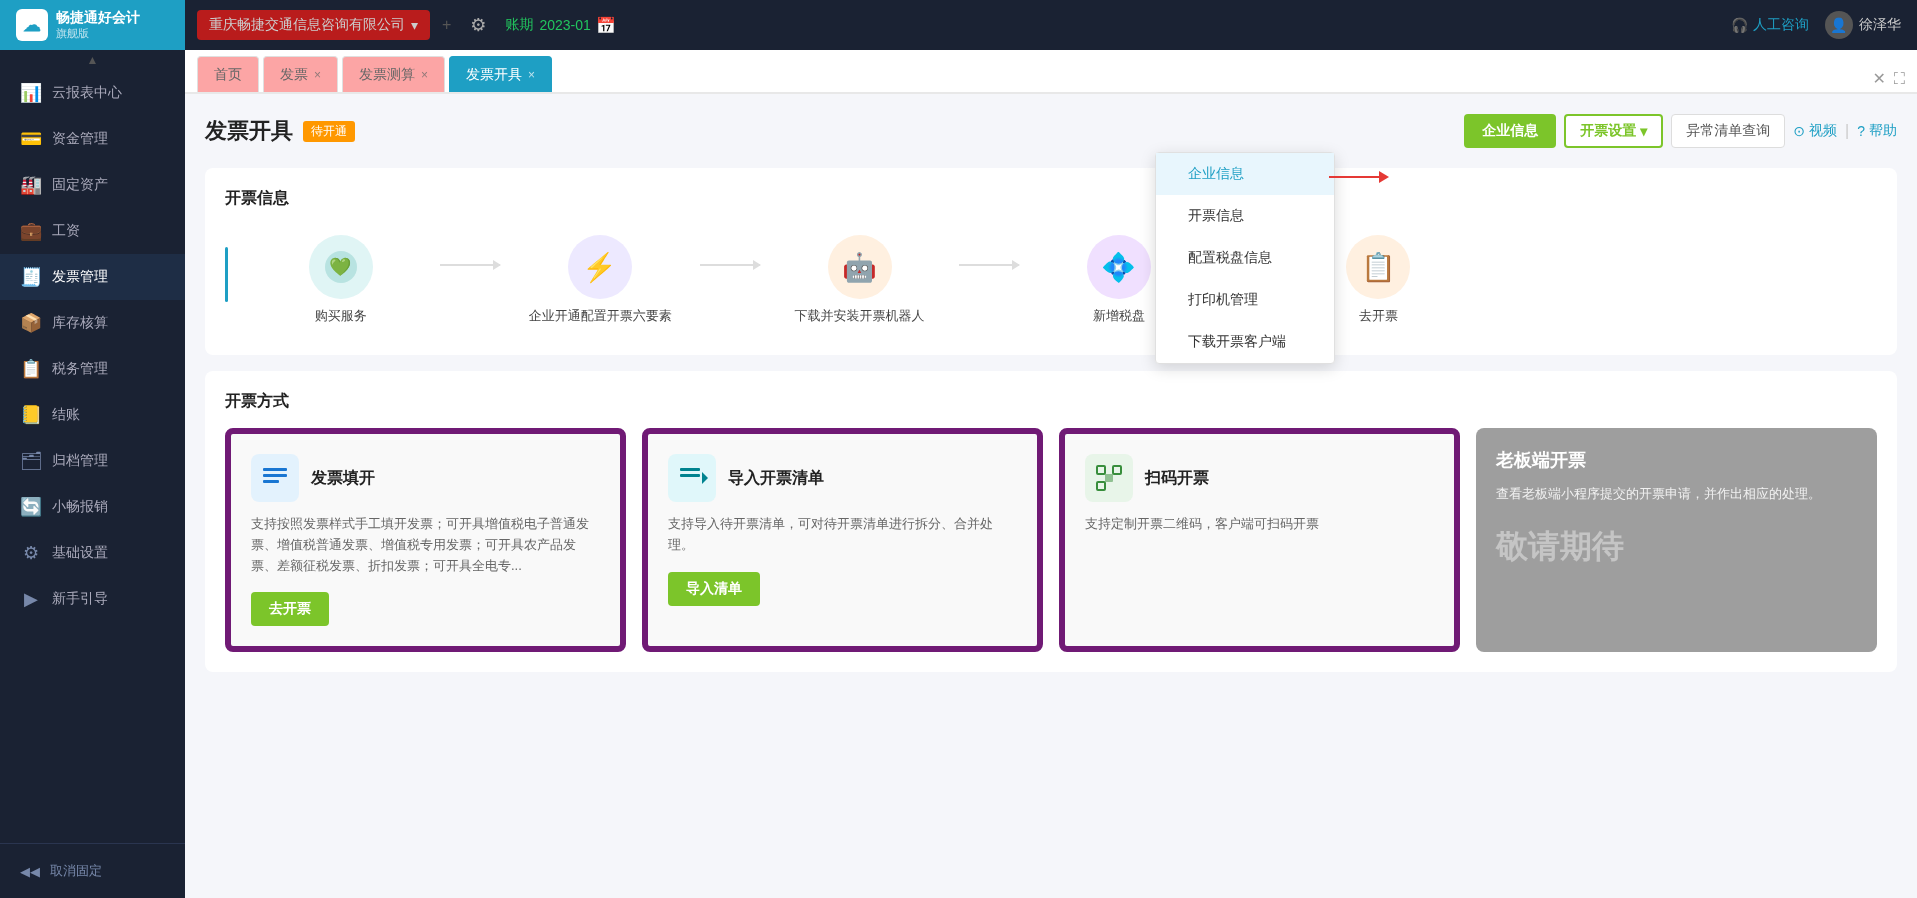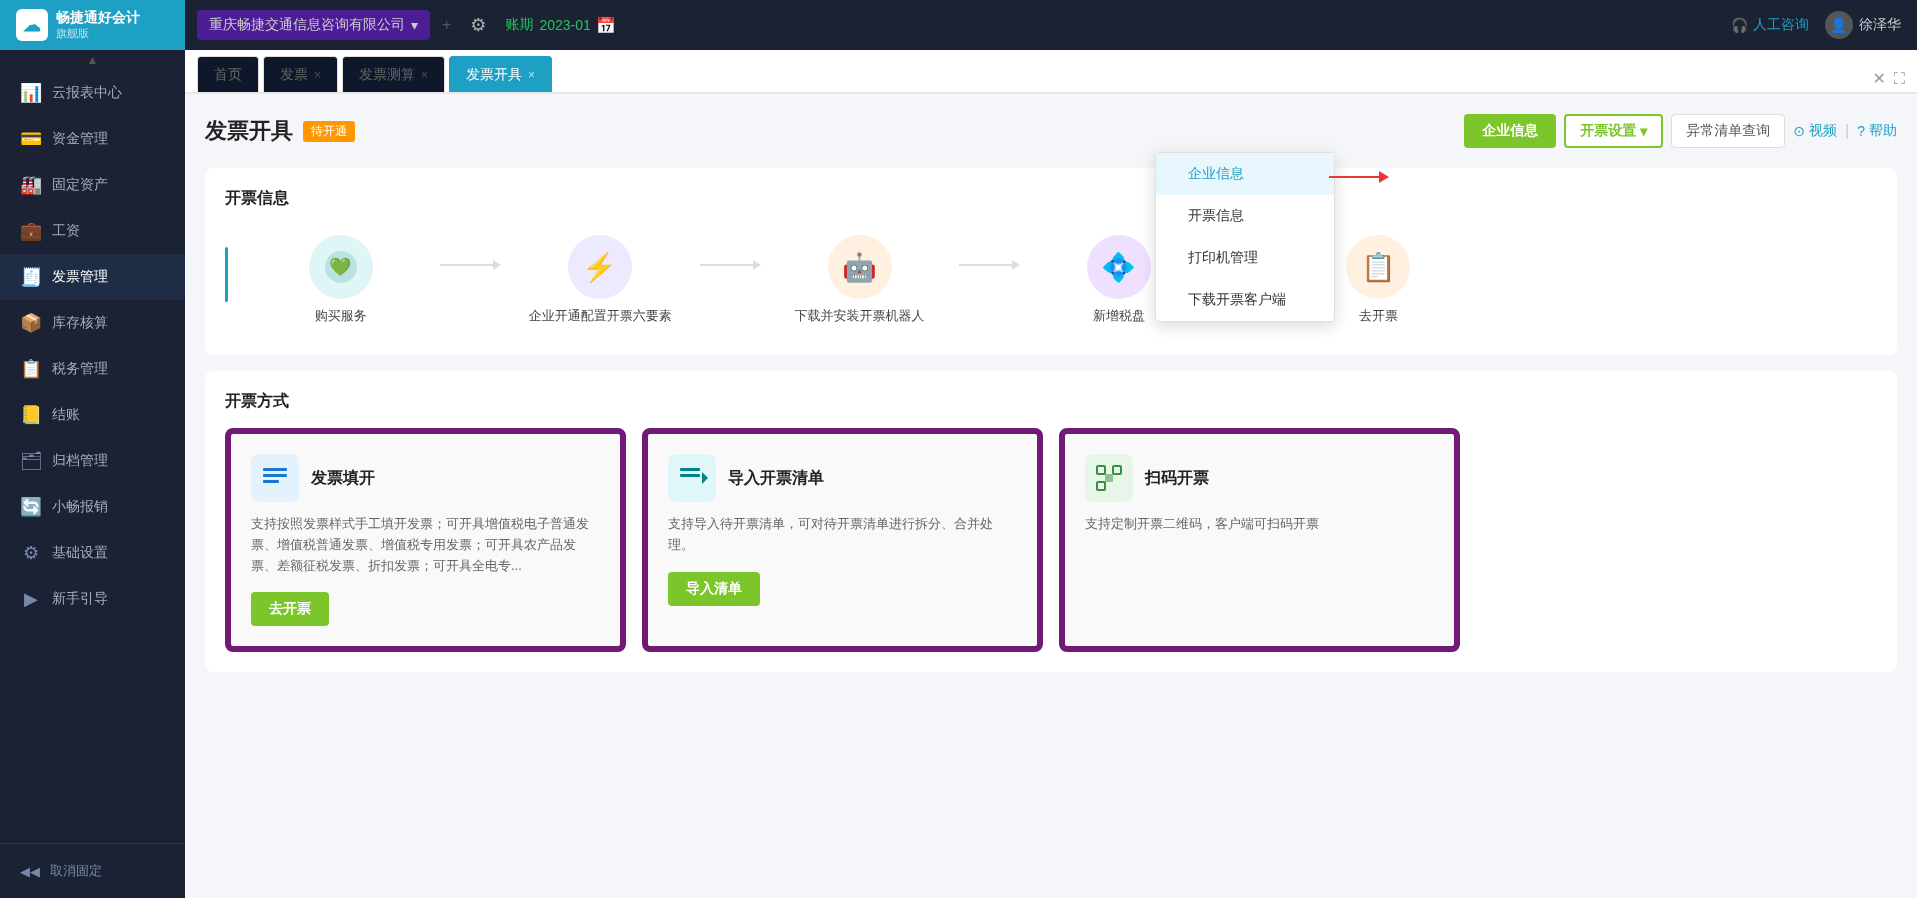--- a/index.html
+++ b/index.html
@@ -29,21 +29,21 @@
       background: white;
       border-radius: 6px;
       display: flex; align-items: center; justify-content: center;
       font-size: 18px; color: #1e9fc4; font-weight: bold;
     }
     .logo-text { color: white; font-size: 14px; font-weight: bold; line-height: 1.2; }
     .logo-sub { color: rgba(255,255,255,0.7); font-size: 11px; }
     .company-selector {
       display: flex; align-items: center; gap: 6px;
       color: #ccc; font-size: 14px; cursor: pointer;
-      background: #4c1d95; padding: 6px 12px; border-radius: 4px;
+      background: #b91c1c; padding: 6px 12px; border-radius: 4px;
     }
     .top-divider { color: #555; }
     .top-icon-btn {
       color: #aaa; font-size: 18px; cursor: pointer;
       width: 30px; height: 30px; display: flex; align-items: center; justify-content: center;
     }
     .period-area {
       display: flex; align-items: center; gap: 6px;
       color: #22c55e; font-size: 14px; text-align: right;
     }
@@ -97,21 +97,21 @@
       display: flex; align-items: flex-end;
       border-bottom: 2px solid #e8e8e8;
       padding: 0 12px;
       gap: 4px;
     }
     .tab {
       padding: 8px 16px;
       font-size: 14px; cursor: pointer;
       border-radius: 4px 4px 0 0;
       display: flex; align-items: center; gap: 6px;
-      color: #666; background: #0f172a;
+      color: #666; background: #fca5a5;
       border: 1px solid #e0e0e0; border-bottom: none;
       height: 36px;
     }
     .tab.active {
       background: #1e9fc4; color: white;
       border-color: #1e9fc4;
     }
     .tab-close { font-size: 12px; opacity: 0.7; }
     .tab-bar-right {
       margin-left: auto; display: flex; align-items: center; gap: 8px;
@@ -478,31 +478,39 @@
               <rect x="24" y="8" width="8" height="8" rx="1" fill="none" stroke="#388e3c" stroke-width="2"></rect>
               <rect x="8" y="24" width="8" height="8" rx="1" fill="none" stroke="#388e3c" stroke-width="2"></rect>
               <rect x="16" y="16" width="8" height="8" rx="1" fill="#388e3c" opacity="0.5"></rect>
             </svg>
           </div>
           <div class="method-title">扫码开票</div>
         </div>
         <div class="method-desc">支持定制开票二维码，客户端可扫码开票</div>
       </div>
 
+      <div style="background:#9e9e9e; border-radius:8px; padding:20px;">
+        <div class="method-header">
+          <div class="method-title" style="color:white; font-size:18px; font-weight:bold;">老板端开票</div>
+        </div>
+        <div class="method-desc" style="color:rgba(255,255,255,0.85);">查看老板端小程序提交的开票申请，并作出相应的处理。</div>
+        <div style="font-size:32px; font-weight:bold; color:rgba(255,255,255,0.4); margin-top:20px;">敬请期待</div>
+      </div>
 
     </div>
   </div>
 
 </div>
 
 <div class="dropdown-overlay">
   <div style="position:relative;">
 
     <div style="position:absolute; top:18px; right:-55px; display:flex; align-items:center; z-index:1001;">
       <div style="width:50px; height:2px; background:#e53935;"></div>
       <div style="width:0; height:0; border-top:6px solid transparent; border-bottom:6px solid transparent; border-left:10px solid #e53935;"></div>
     </div>
   </div>
   <div class="dropdown-item active-item">企业信息</div>
   <div class="dropdown-item">开票信息</div>
+  <div class="dropdown-item">配置税盘信息</div>
   <div class="dropdown-item">打印机管理</div>
   <div class="dropdown-item">下载开票客户端</div>
 </div>
 
 </body></html>

